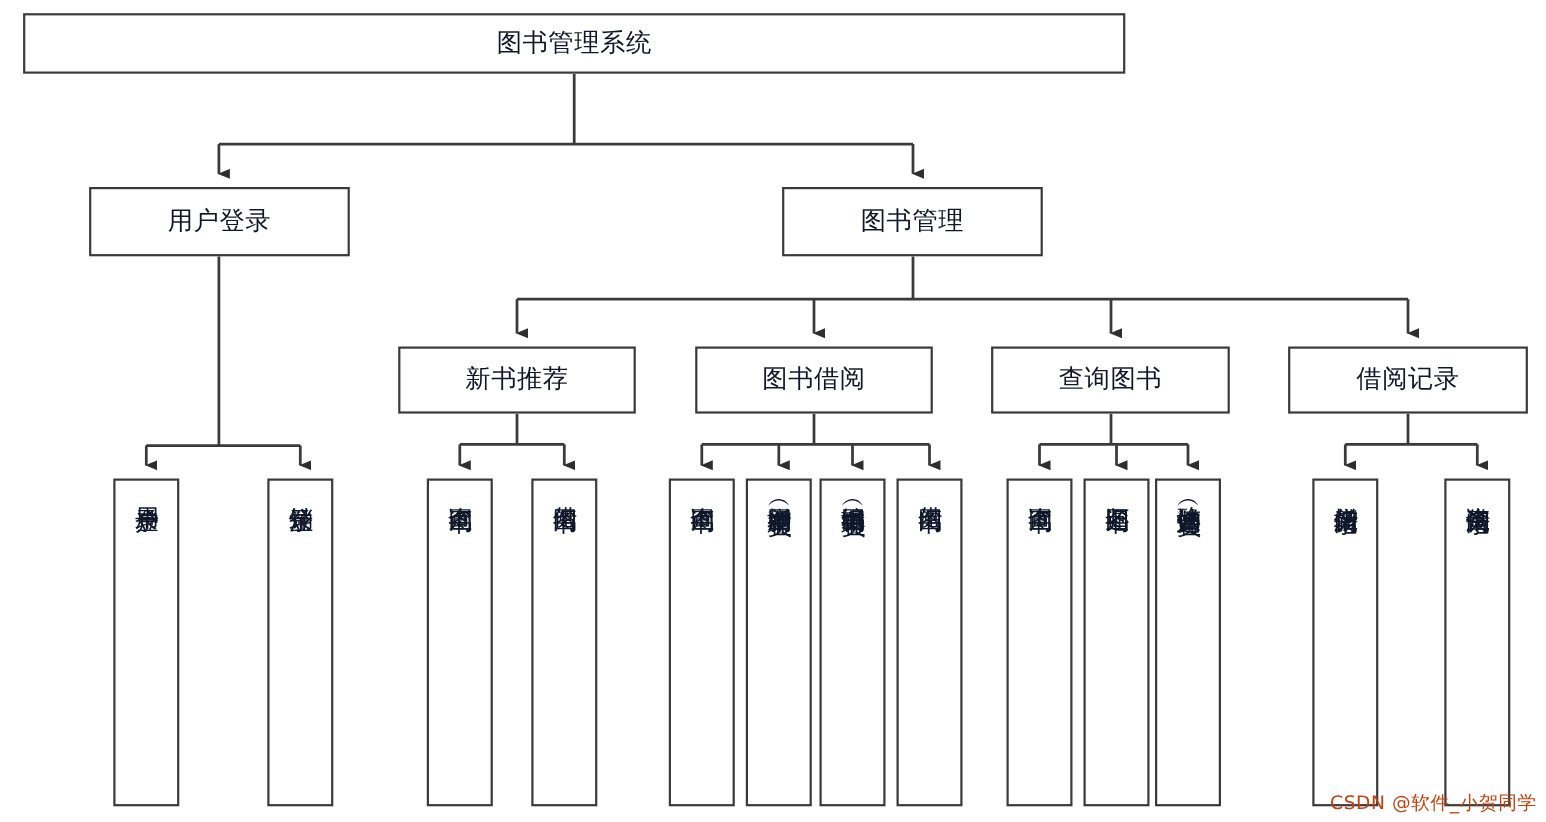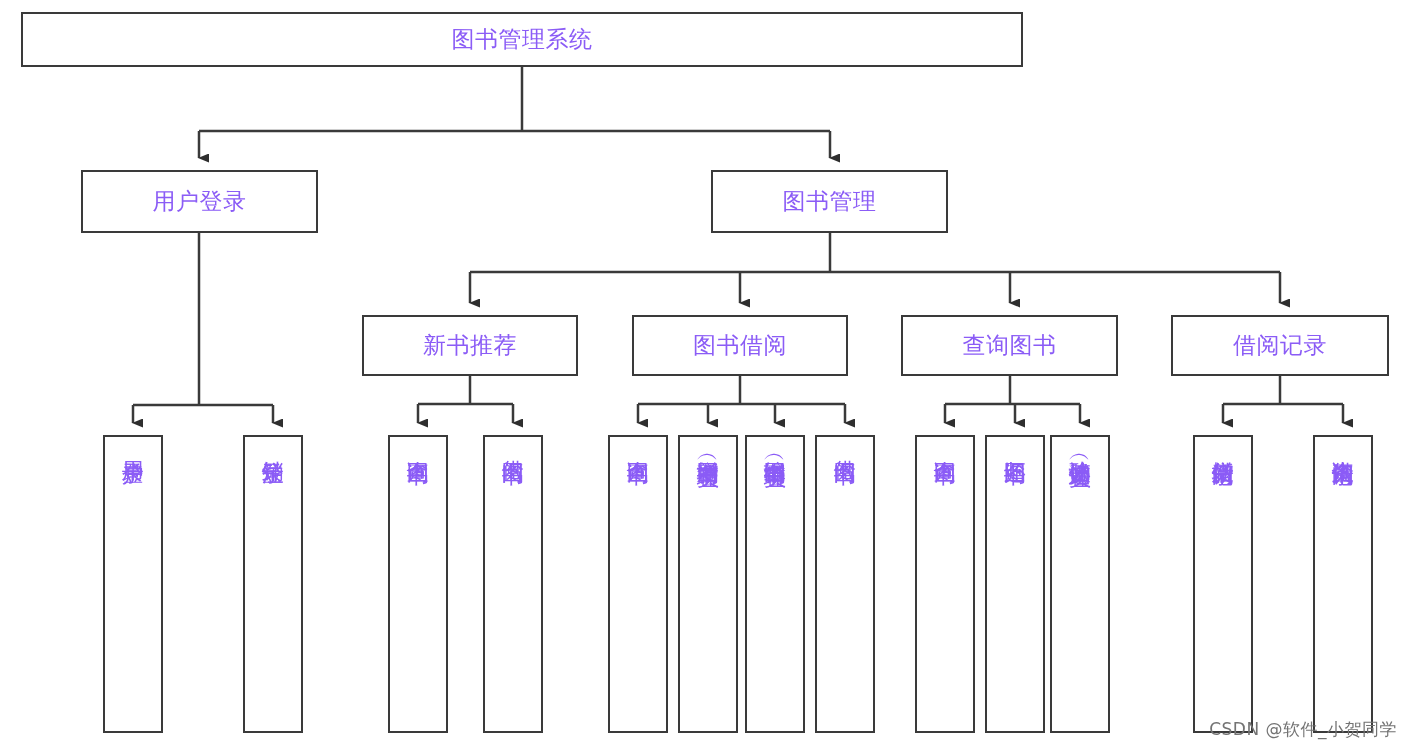--- a/index.html
+++ b/index.html
@@ -32,21 +32,21 @@
     position: absolute;
     box-sizing: border-box;
     background: #ffffff;
     border: 2.5px solid #3a3a3a;
     display: flex;
     align-items: center;
     justify-content: center;
     z-index: 2;
   }
   .node .label {
-    color: #8b5cf6;
+    color: #0f172a;
     font-size: 23px;
     line-height: 1.18;
     letter-spacing: 0.5px;
     white-space: nowrap;
     text-align: center;
   }
   .node.horiz .label {
     writing-mode: horizontal-tb;
   }
   .node.vert {
@@ -59,21 +59,21 @@
     text-orientation: upright;
     font-size: 22px;
     line-height: 1.34;
     letter-spacing: 1px;
     white-space: nowrap;
   }
   .watermark {
     position: absolute;
     right: 8px;
     bottom: 6px;
-    color: #737373;
+    color: #c2410c;
     font-size: 17px;
     letter-spacing: 0.5px;
     z-index: 5;
     white-space: nowrap;
     margin-left: 36px;
   }
 </style>
 </head>
 <body>
 

